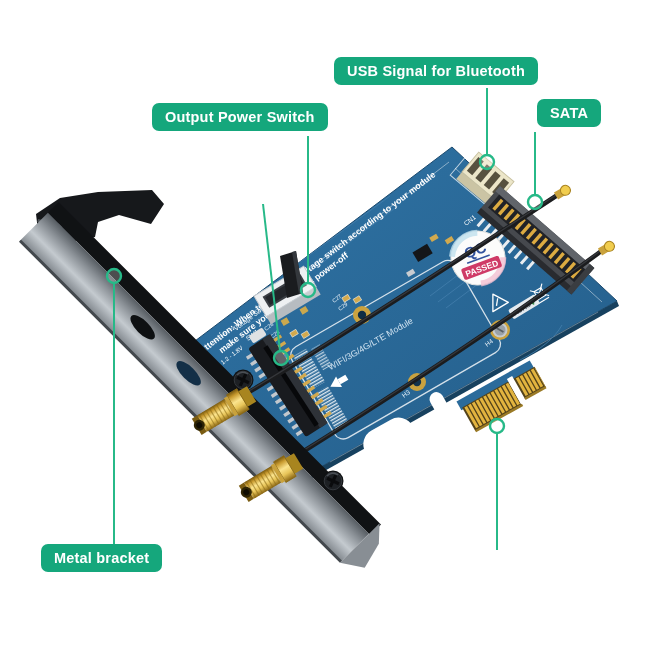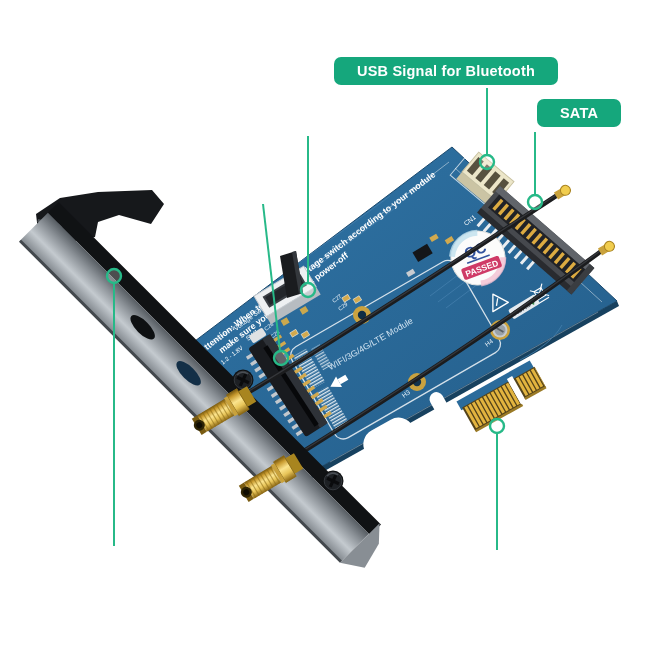--- a/index.html
+++ b/index.html
@@ -1,21 +1,21 @@
 <!DOCTYPE html>
 <html><head>
 <meta charset="utf-8">
 <style>
   html,body{margin:0;padding:0;background:#fff;}
   #stage{position:relative;width:650px;height:650px;background:#fff;overflow:hidden;
          font-family:"Liberation Sans",sans-serif;}
   #scene{position:absolute;left:0;top:0;}
   .callout{position:absolute;background:#15a77c;color:#fff;
            font:700 14.5px "Liberation Sans",sans-serif;
-           padding:6px 23px;border-radius:7px;white-space:pre;letter-spacing:.2px;}
+           padding:6px 13px;border-radius:7px;white-space:pre;letter-spacing:.2px;}
   #cl-usb{left:334px;top:57px}
   #cl-output{left:152px;top:103px}
   #cl-mini{left:136px;top:171px;word-spacing:3px}
   #cl-sata{left:537px;top:99px}
   #cl-bracket{left:41px;top:544px}
   #cl-pcie{left:461px;top:548px}
   svg text{font-family:"Liberation Sans",sans-serif;}
 </style>
 </head>
 <body>
@@ -296,15 +296,17 @@
     <circle cx="487" cy="162" r="7"></circle>
         <circle cx="535" cy="202" r="7"></circle>
     <circle cx="308" cy="290" r="7"></circle>
         <circle cx="281" cy="358" r="7"></circle>
     <circle cx="114" cy="276" r="7"></circle>
         <circle cx="497" cy="426" r="7"></circle>
   </g>
 </svg>
 
 <div class="callout" id="cl-usb">USB Signal for Bluetooth</div>
+<div class="callout" id="cl-output">Output Power Switch</div>
 <div class="callout" id="cl-sata">SATA</div>
+<div class="callout" id="cl-bracket">Metal bracket</div>
 
 </div>
 
 </body></html>

